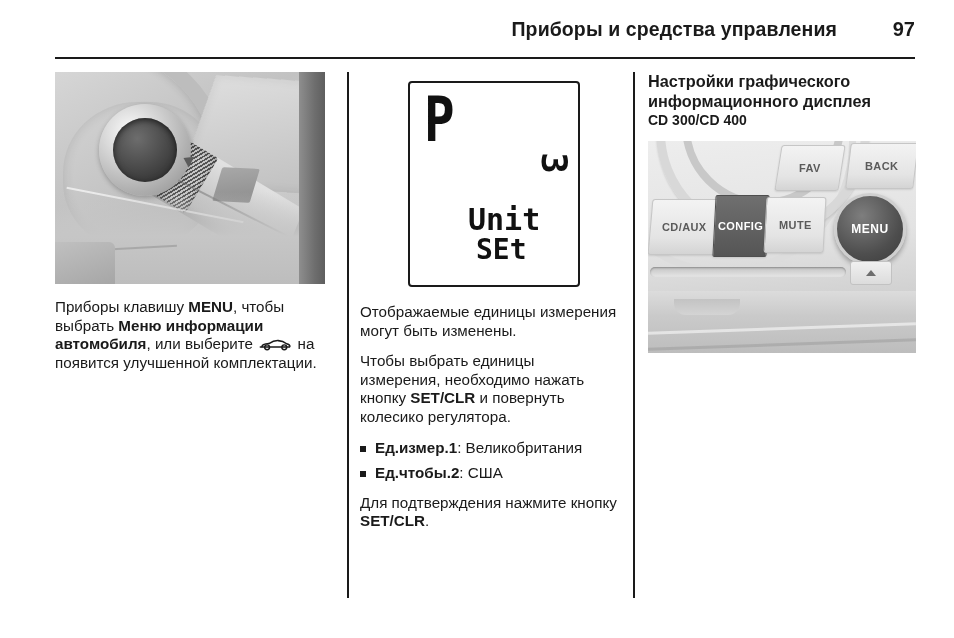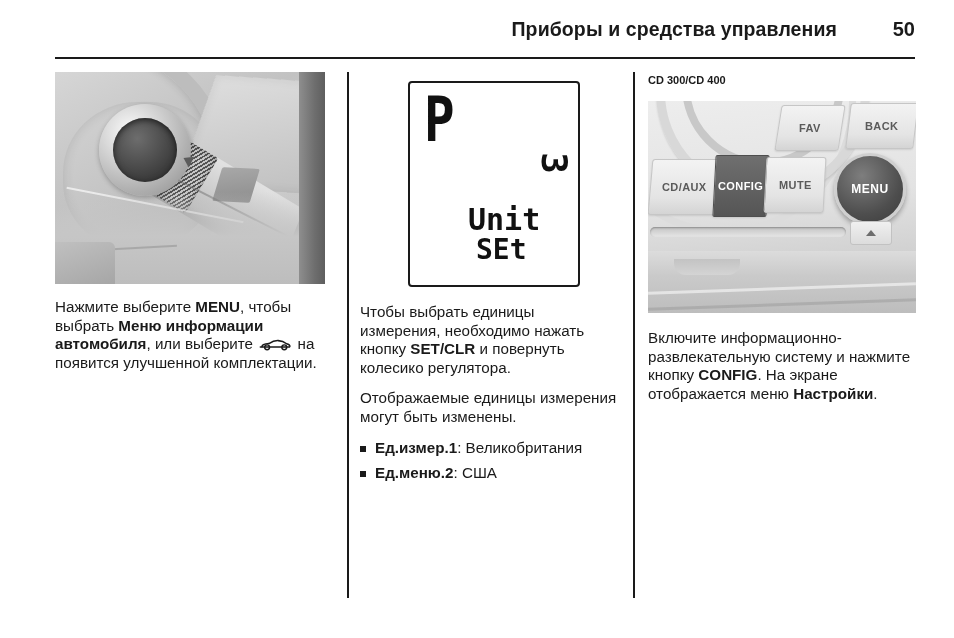--- a/index.html
+++ b/index.html
@@ -82,21 +82,21 @@
 
   .section-heading {
     margin: 0 0 1px 0;
     font-size: 16.3px;
     line-height: 19.5px;
     font-weight: bold;
     color: #1a1a1a;
   }
   .section-subheading {
     margin: 0 0 12px 0;
-    font-size: 11px;
+    font-size: 14px;
     line-height: 17px;
     font-weight: bold;
     color: #1a1a1a;
   }
 
   
   ul.bullets {
     list-style: none;
     margin: 0 0 11px 0;
     padding: 0;
@@ -429,21 +429,21 @@
     left: 0; top: 202px; width: 100%; height: 3px;
     background: rgba(160,160,160,0.6);
     transform: rotate(-2deg);
   }
 </style>
 </head>
 <body>
 
 <div id="page-header">
   <span id="header-title">Приборы и средства управления</span>
-  <span id="header-page-number">50</span>
+  <span id="header-page-number">97</span>
 </div>
 <div id="header-rule"></div>
 
 <div class="col-divider" id="divider-1"></div>
 <div class="col-divider" id="divider-2"></div>
 
 <div class="column" id="column-1">
 
   <div id="photo-stalk">
     <div class="bg-a"></div>
@@ -459,58 +459,62 @@
     <div class="stalk-tip"></div>
     <div class="seam1"></div>
     <div class="seam2"></div>
     <div class="lower-fade"></div>
     <div class="seam3"></div>
     <div class="lowbox"></div>
     <div class="dark-right"></div>
   </div>
 
   <p class="body-text">
-    <span>Нажмите выберите </span><span class="b">MENU</span><span>, чтобы выбрать </span><span class="b">Меню информации автомобиля</span><span>, или выберите </span><span class="car-icon"><svg viewBox="0 0 34 14" width="32" height="13" xmlns="http://www.w3.org/2000/svg">
+    <span>Приборы клавишу </span><span class="b">MENU</span><span>, чтобы выбрать </span><span class="b">Меню информации автомобиля</span><span>, или выберите </span><span class="car-icon"><svg viewBox="0 0 34 14" width="32" height="13" xmlns="http://www.w3.org/2000/svg">
           <path d="M3 9.4 C3 6.8 6 6.2 10.5 6.0 C13.5 4.0 16.5 2.6 20.5 2.8 C24.5 3.0 27.5 4.6 29.5 6.2 C31.5 6.6 33 7.2 33 9.0" fill="none" stroke="#1a1a1a" stroke-width="1.7" stroke-linecap="round"></path>
           <path d="M1.2 9.6 L32.6 9.6" stroke="#1a1a1a" stroke-width="1.7" stroke-linecap="round"></path>
           <circle cx="8.5" cy="10.0" r="2.6" fill="none" stroke="#1a1a1a" stroke-width="1.6"></circle>
           <circle cx="27.0" cy="10.0" r="2.6" fill="none" stroke="#1a1a1a" stroke-width="1.6"></circle>
         </svg></span><span> на появится улучшенной комплектации.</span>
   </p>
 </div>
 
 <div class="column" id="column-2">
 
   <div id="lcd-display">
     <span class="lcd-seg" id="lcd-p">P</span>
     <span class="lcd-seg" id="lcd-number">3</span>
     <span class="lcd-seg" id="lcd-unit">Unit</span>
     <span class="lcd-seg" id="lcd-set">SEt</span>
   </div>
 
 
+  <p class="body-text">Отображаемые единицы измерения могут быть изменены.</p>
+
   <p class="body-text">
     <span>Чтобы выбрать единицы измерения, необходимо нажать кнопку </span><span class="b">SET/CLR</span><span> и повернуть колесико регулятора.</span>
   </p>
-
-  <p class="body-text">Отображаемые единицы измерения могут быть изменены.</p>
 
   <ul class="bullets">
     <li>
       <span class="sq"></span><span class="b">Ед.измер.1</span><span>: Великобритания</span>
     </li>
     <li>
-      <span class="sq"></span><span class="b">Ед.меню.2</span><span>: США</span>
+      <span class="sq"></span><span class="b">Ед.чтобы.2</span><span>: США</span>
     </li>
   </ul>
 
+  <p class="body-text">
+    <span>Для подтверждения нажмите кнопку </span><span class="b">SET/CLR</span><span>.</span>
+  </p>
 </div>
 
 <div class="column" id="column-3">
 
+  <h2 class="section-heading">Настройки графического информационного дисплея</h2>
   <h3 class="section-subheading">CD 300/CD 400</h3>
 
   <div id="photo-radio">
     <div class="r-bg"></div>
     <div class="dial-arc3"></div>
     <div class="dial-arc1"></div>
     <div class="dial-arc2"></div>
 
     <div class="r-btn" id="r-btn-fav">
       <span>FAV</span>
@@ -534,16 +538,13 @@
     <div class="slot"></div>
     <div class="eject">
       <span class="eject-glyph"></span>
     </div>
     <div class="lower-shelf"></div>
     <div class="shelf-notch"></div>
     <div class="shelf-line"></div>
     <div class="shelf-line2"></div>
   </div>
 
-  <p class="body-text">
-    <span>Включите информационно-развлекательную систему и нажмите кнопку </span><span class="b">CONFIG</span><span>. На экране отображается меню </span><span class="b">Настройки</span><span>.</span>
-  </p>
 </div>
 
 </body></html>

